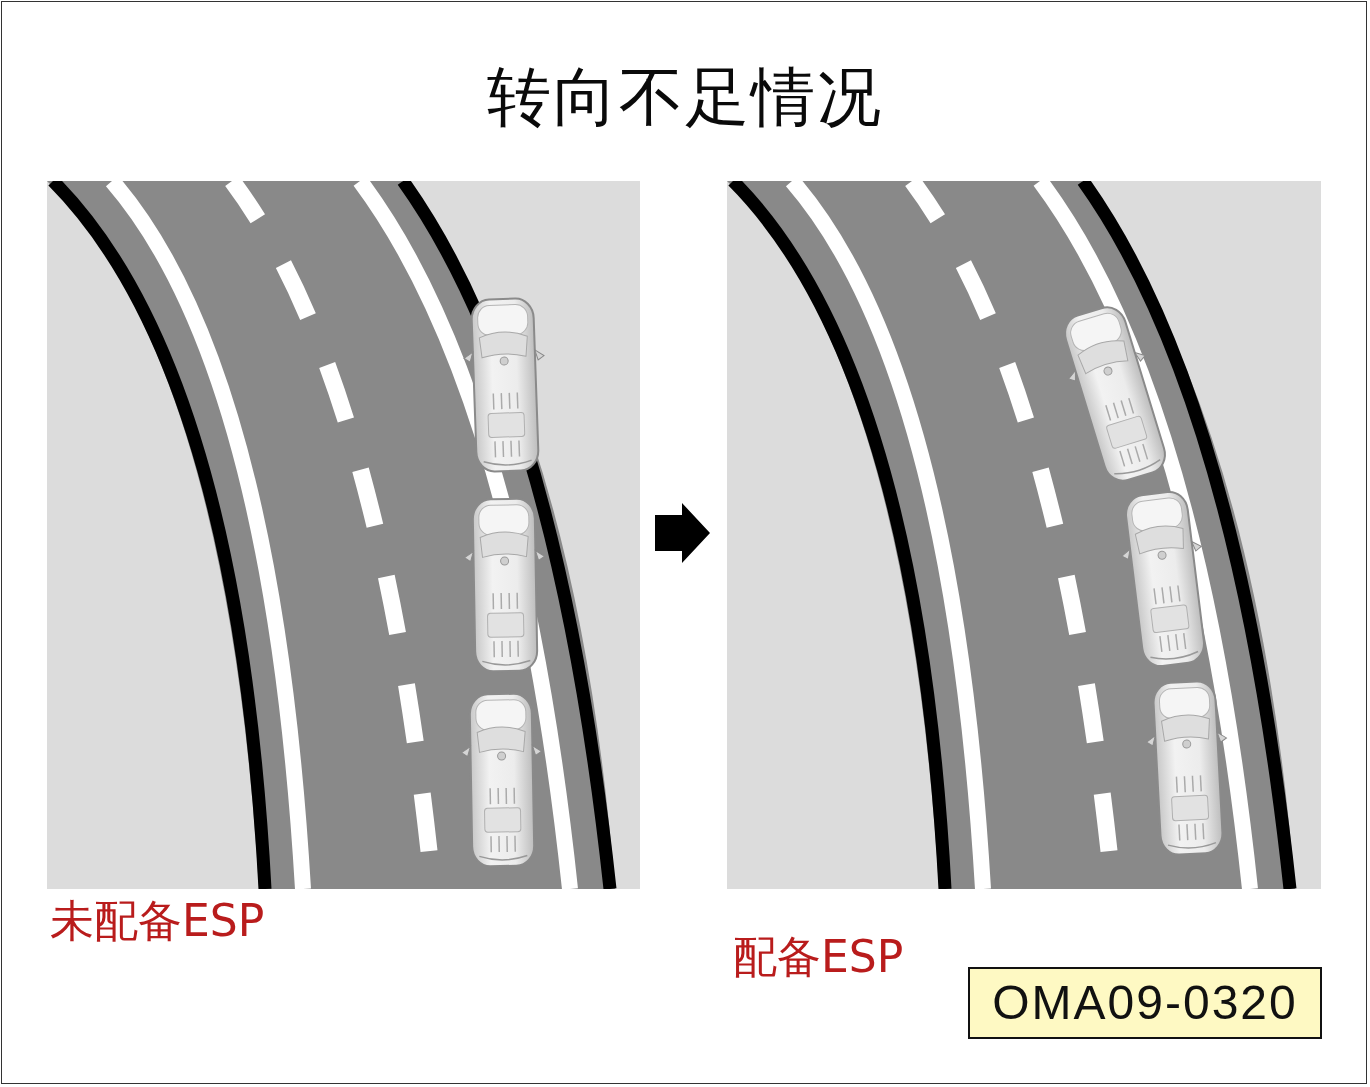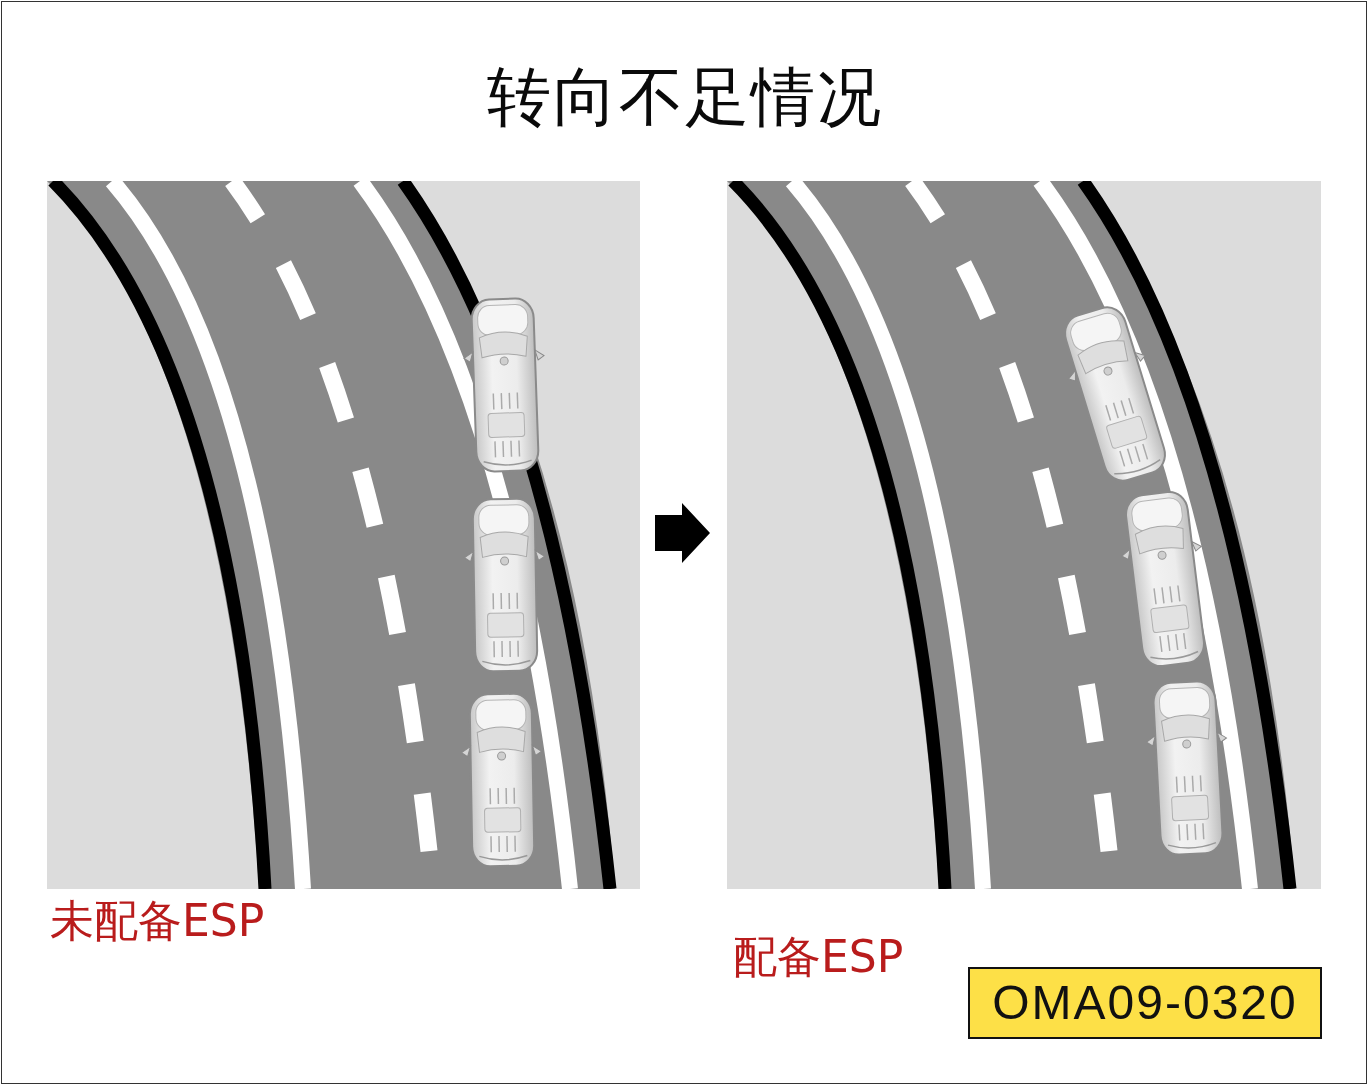--- a/index.html
+++ b/index.html
@@ -21,21 +21,21 @@
   #panel-right { left: 727px; width: 594px; }
   .caption {
     position: absolute; top: 888px; font-family: "DejaVu Sans", sans-serif; font-size: 44px;
     line-height: 66px; color: #b91c1c;
   }
   #caption-left { left: 50px; }
   #caption-right { left: 733px; margin-top: 36px; }
   .arrow { position: absolute; left: 654px; top: 503px; width: 58px; height: 60px; }
   .code-box {
     position: absolute; left: 968px; top: 967px; width: 354px; height: 72px;
-    border: 2px solid #111; box-sizing: border-box; background: #fde047;
+    border: 2px solid #111; box-sizing: border-box; background: #fef9c3;
     font-family: "Liberation Sans", sans-serif; font-size: 48px; color: #111;
     text-align: center; line-height: 68px; letter-spacing: 2px;
   }
 </style>
 </head>
 <body>
 
 <div class="frame"></div>
 
 <div class="title">转向不足情况</div>

